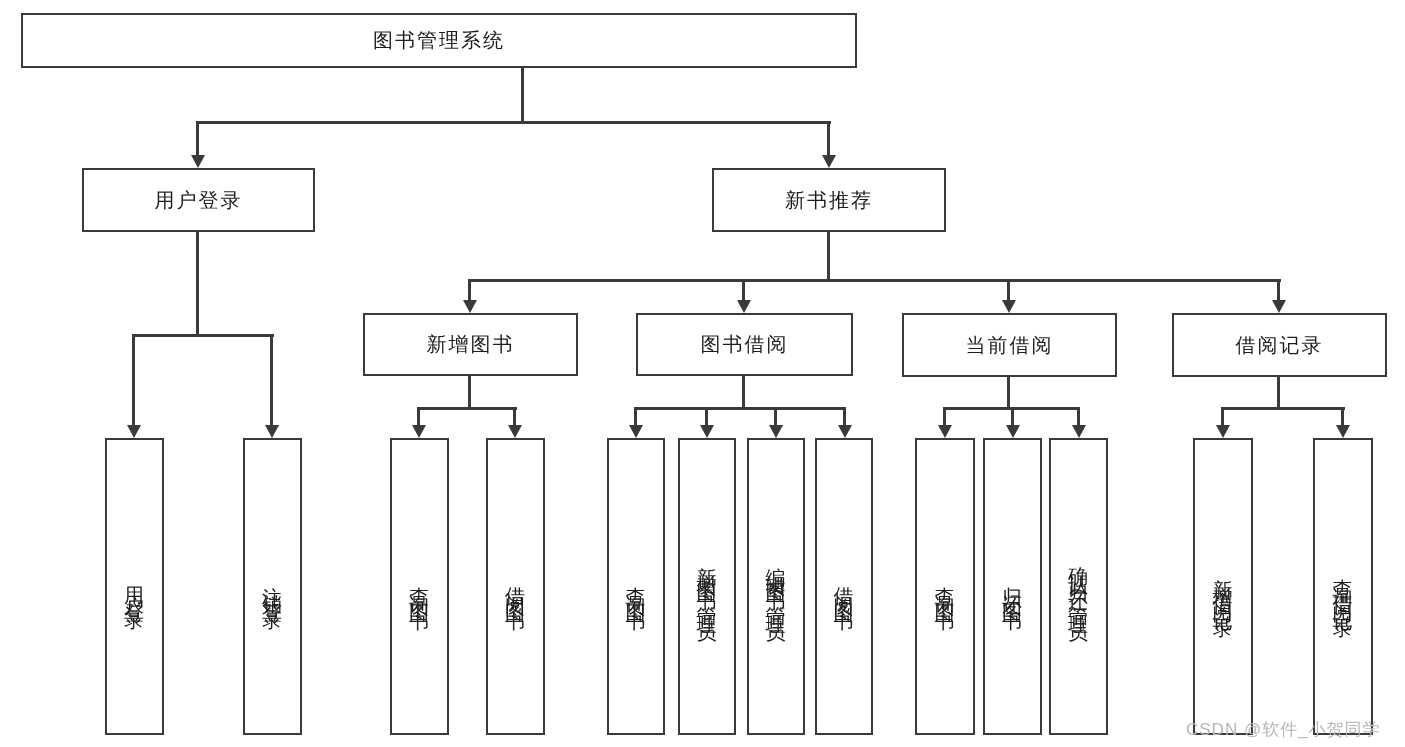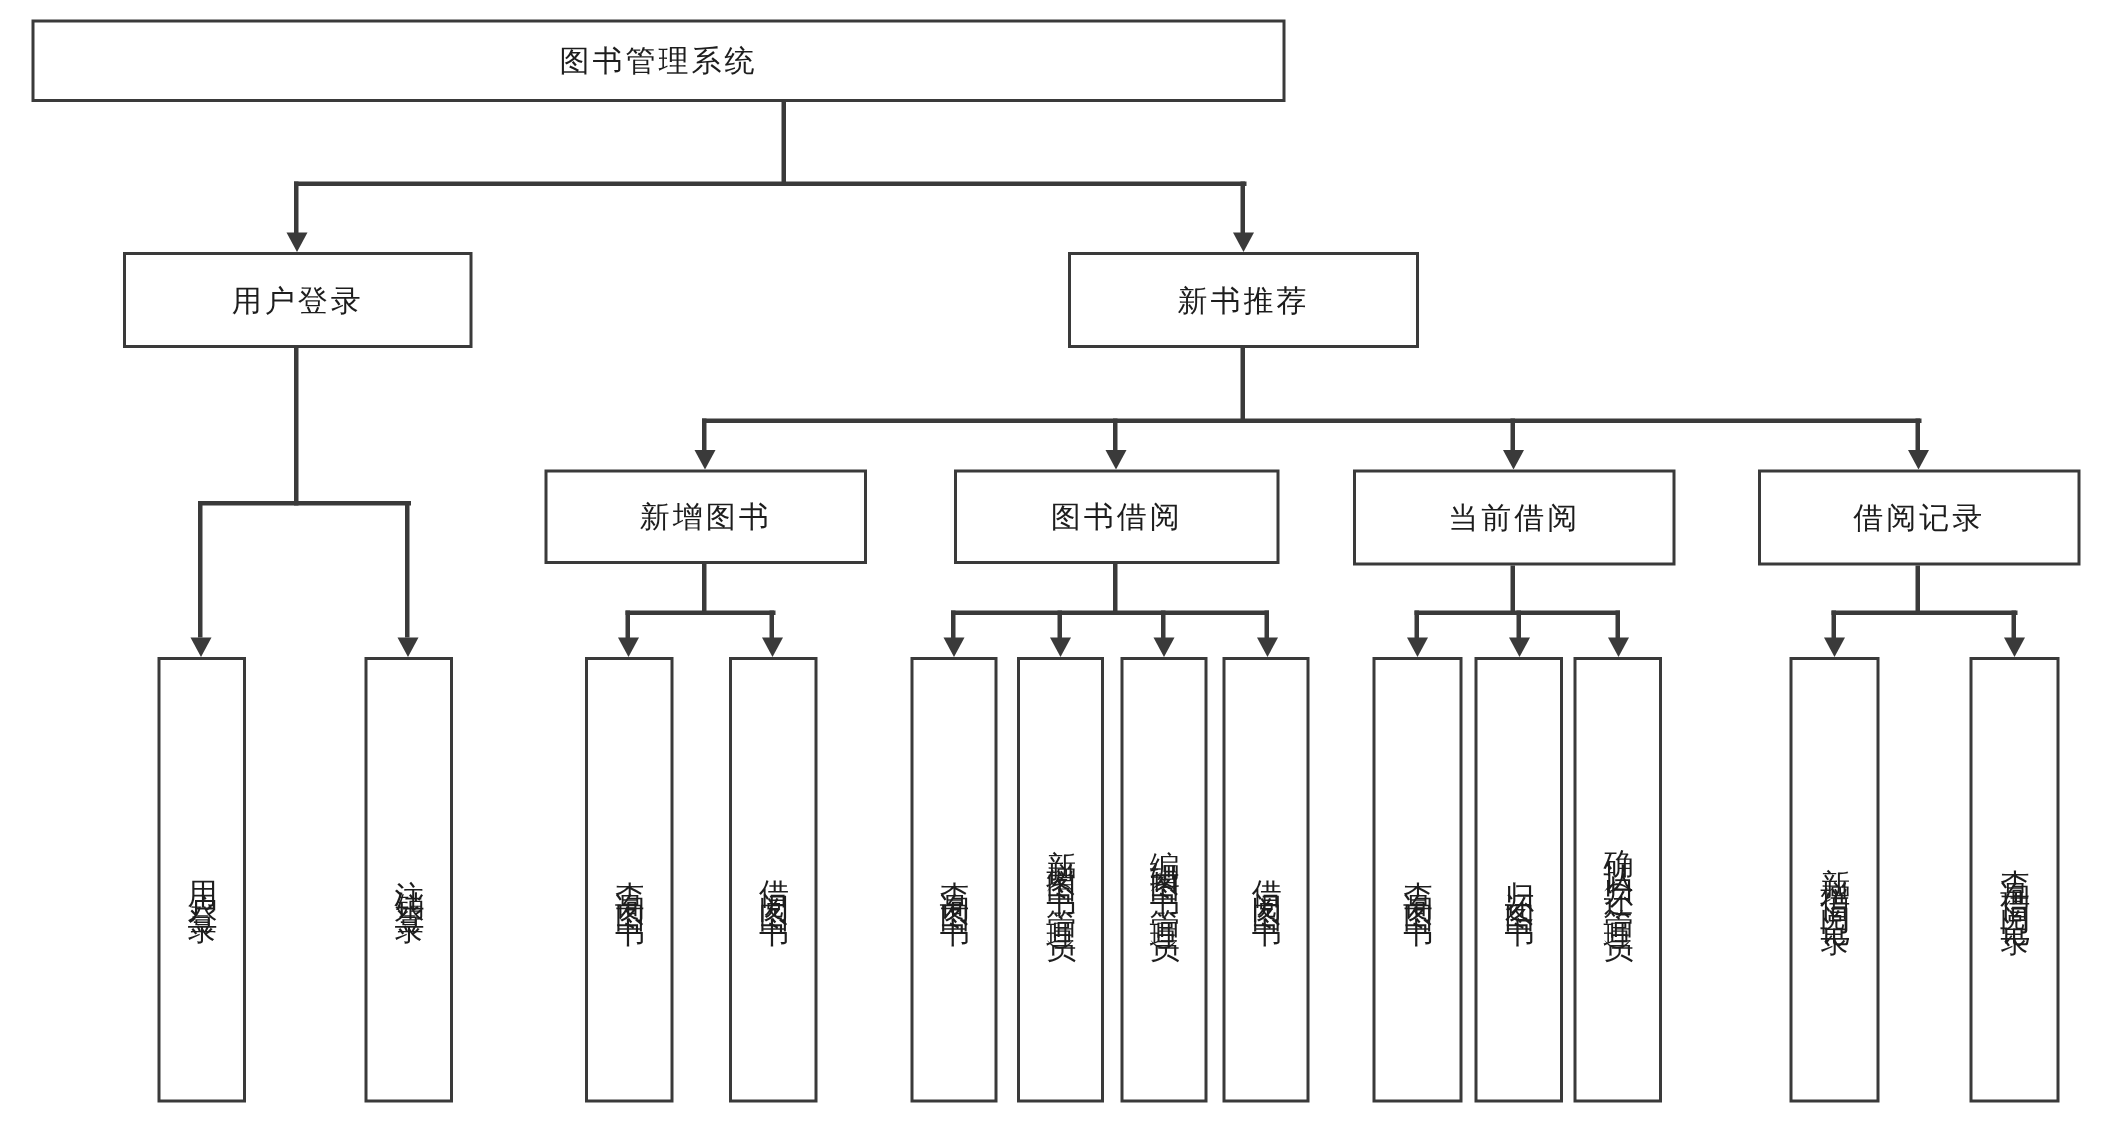--- a/index.html
+++ b/index.html
@@ -143,14 +143,15 @@
   <div class="leaf" style="left:1049px; top:438px; width:59px; height:297px;">
     <span>确认归还（管理员）</span>
     </div>
   <div class="leaf" style="left:1193px; top:438px; width:60px; height:297px;">
     <span>新增借阅记录</span>
     </div>
   <div class="leaf" style="left:1313px; top:438px; width:60px; height:297px;">
     <span>查询借阅记录</span>
     </div>
 
+  <div class="watermark">CSDN @软件_小贺同学</div>
 
 </div>
 
 </body></html>

